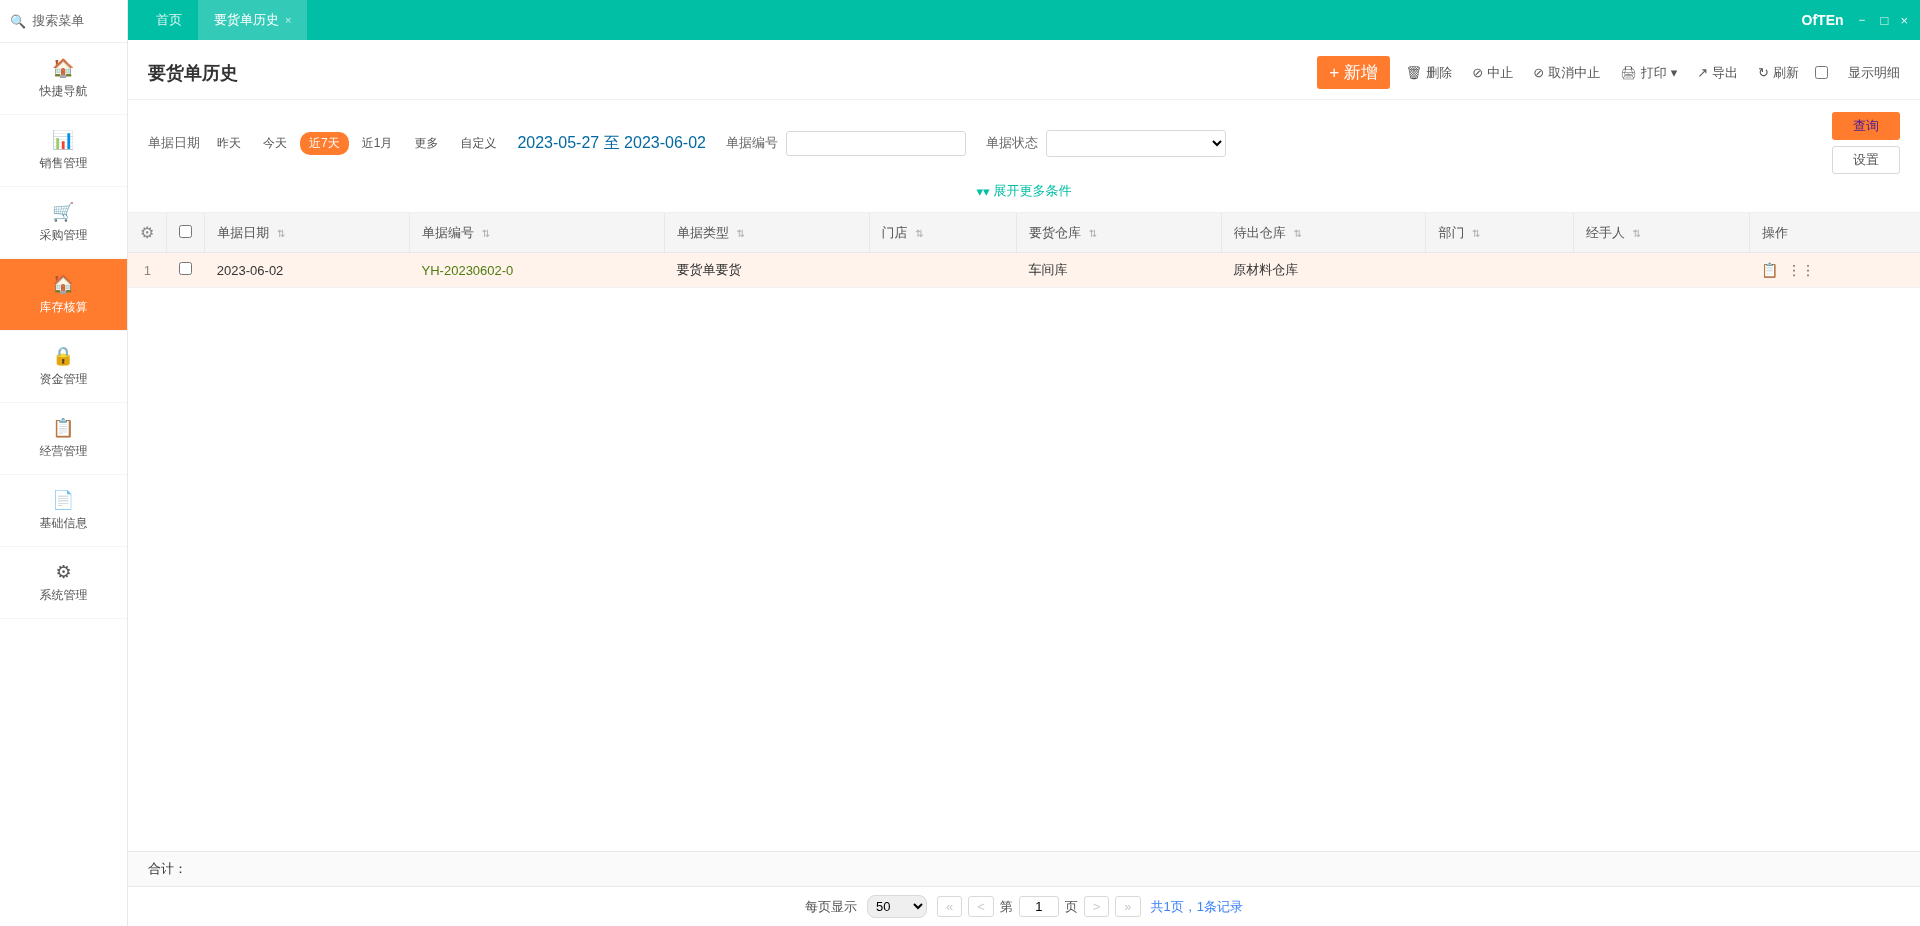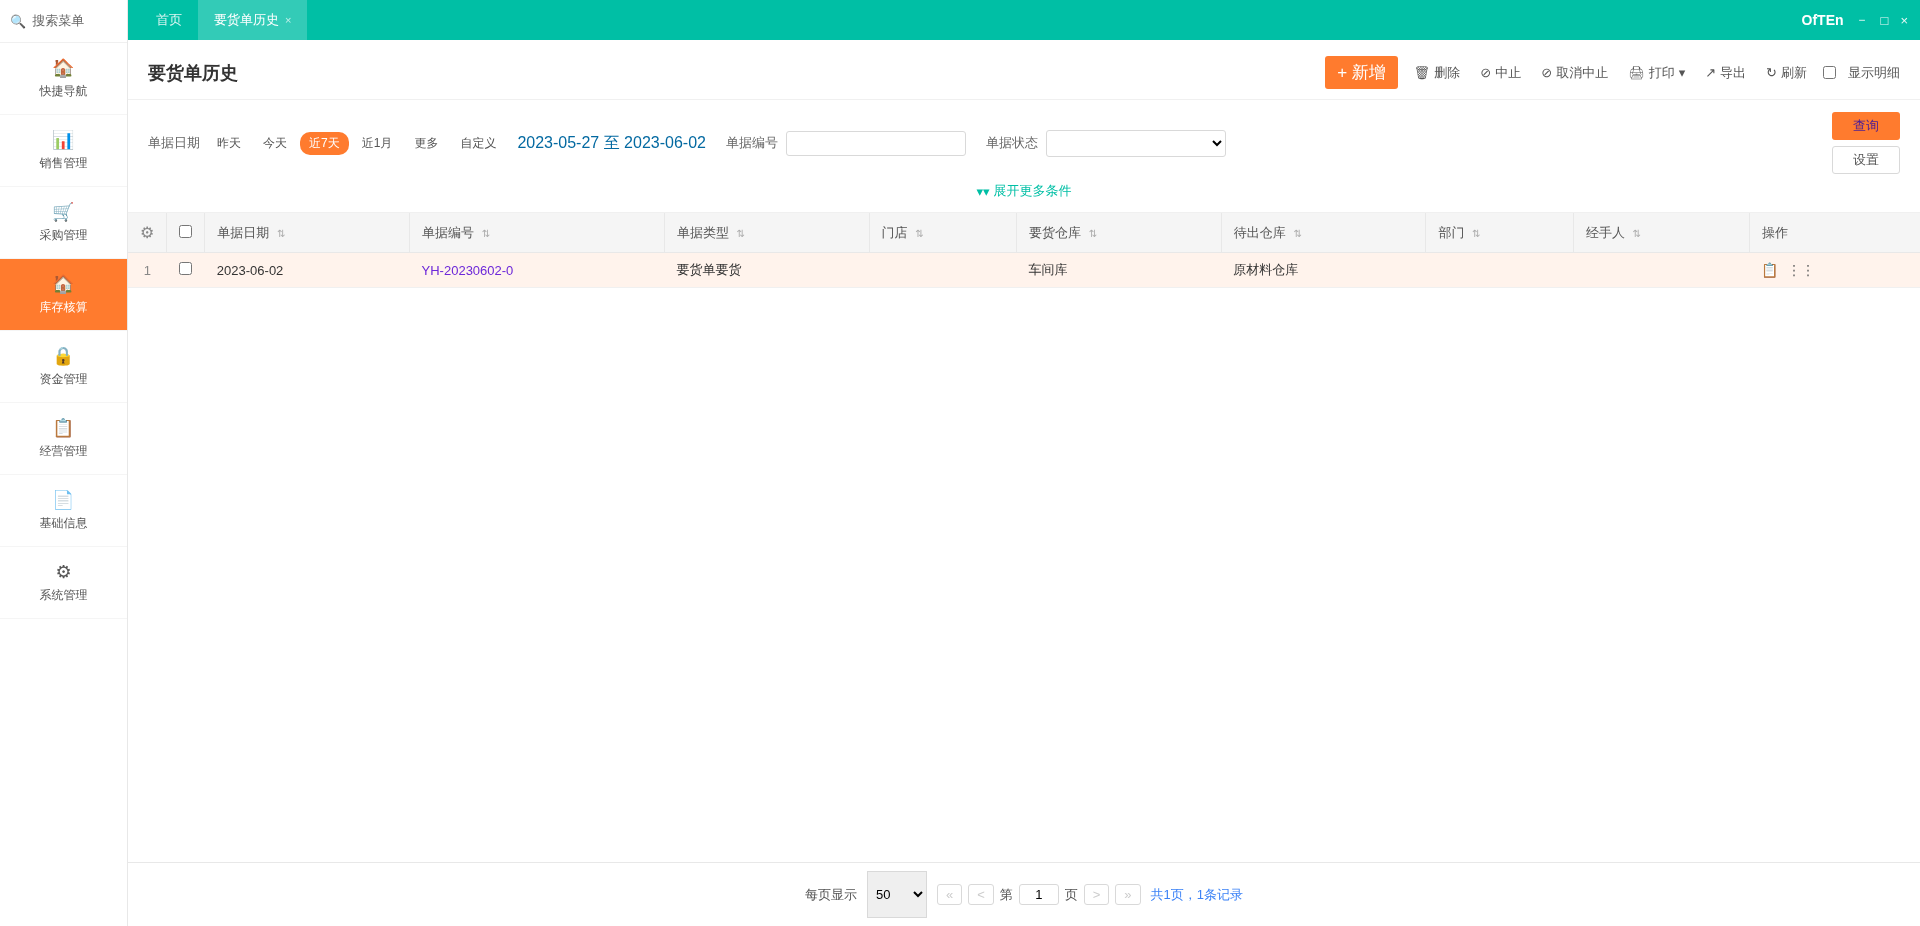--- a/index.html
+++ b/index.html
@@ -235,21 +235,21 @@
     thead th .sort-icon { font-size: 10px; color: #aaa; margin-left: 4px; }
     tbody tr {
       border-bottom: 1px solid #f0f0f0;
     }
     tbody tr.highlighted { background: #fff3ec; }
     tbody td {
       padding: 8px 12px;
       color: #333;
       white-space: nowrap;
     }
-    .link-text { color: #6d28d9; cursor: pointer; text-decoration: none; }
+    .link-text { color: #4d7c0f; cursor: pointer; text-decoration: none; }
     .action-icons { display: flex; gap: 8px; align-items: center; }
     .action-icon { cursor: pointer; color: #666; font-size: 14px; }
     .settings-icon { cursor: pointer; color: #888; font-size: 16px; }
 
     
     .table-footer {
       border-top: 1px solid #e8e8e8;
       padding: 8px 20px;
       background: #fafafa;
       flex-shrink: 0;
@@ -264,22 +264,22 @@
       display: flex;
       align-items: center;
       justify-content: center;
       gap: 10px;
       background: #fff;
       flex-shrink: 0;
     }
     .pagination-label { font-size: 13px; color: #555; }
     .page-size-select {
       border: 1px solid #d9d9d9;
-      border-radius: 0;
-      padding: 14px 4px;
+      border-radius: 8px;
+      padding: 2px 4px;
       font-size: 13px;
       width: 60px;
       outline: none;
     }
     .page-nav {
       display: flex;
       align-items: center;
       gap: 6px;
     }
     .page-nav-btn {
@@ -298,21 +298,21 @@
       padding: 2px 6px;
       font-size: 13px;
       width: 40px;
       text-align: center;
       outline: none;
     }
     .page-info { font-size: 13px; color: #3b82f6; }
     .display-cell-btn {
       display: flex;
       align-items: center;
-      gap: 12px;
+      gap: 20px;
       cursor: pointer;
       font-size: 13px;
       color: #555;
     }
     .checkbox-col { width: 36px; text-align: center; }
     .num-col { width: 36px; text-align: center; color: #888; }
   </style>
 </head>
 <body>
 
@@ -518,20 +518,23 @@
               <div class="action-icons">
                 <span class="action-icon">📋</span>
                 <span class="action-icon">⋮⋮</span>
               </div>
             </td>
           </tr>
         </tbody>
       </table>
     </div>
 
+    <div class="table-footer">
+      <span>合计：</span>
+    </div>
 
     <div class="pagination-bar">
       <span class="pagination-label">每页显示</span>
       <select class="page-size-select">
         <option value="10">10</option>
         <option value="20">20</option>
         <option value="50" selected="">50</option>
         <option value="100">100</option>
       </select>
       <div class="page-nav">

